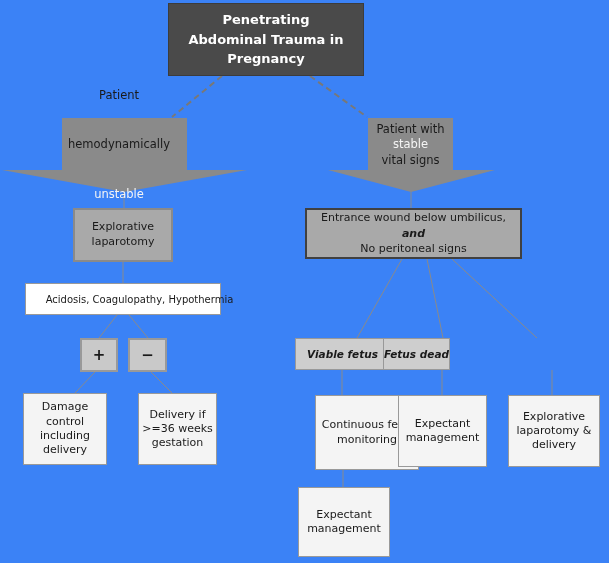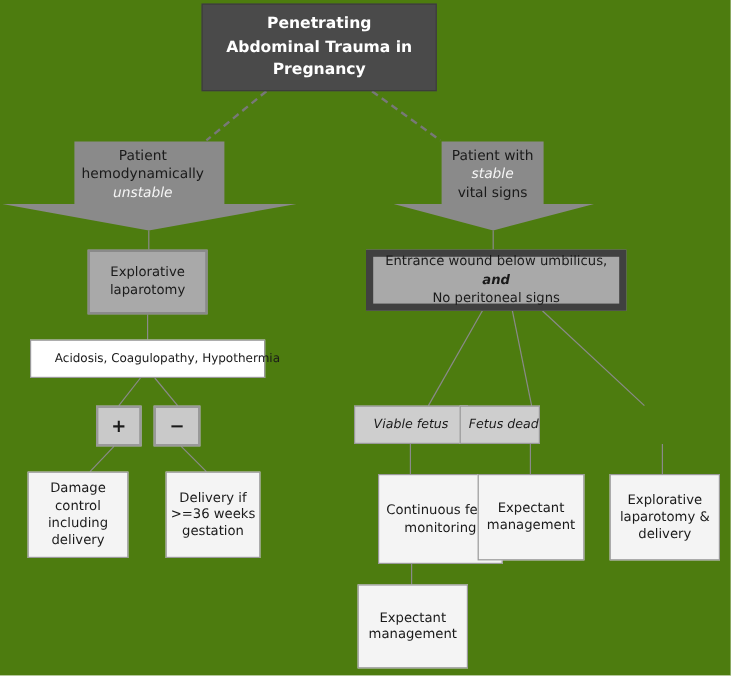--- a/index.html
+++ b/index.html
@@ -5,21 +5,21 @@
   html, body {
     margin: 0;
     padding: 0;
     background: #ffffff;
     font-family: "DejaVu Sans", "Liberation Sans", sans-serif;
   }
   .canvas {
     position: relative;
     width: 609px;
     height: 563px;
-    background: #4d7c0f;
+    background: #3b82f6;
     overflow: hidden;
   }
   svg.connectors {
     position: absolute;
     left: 0; top: 0;
     width: 609px; height: 563px;
   }
   .box {
     position: absolute;
     box-sizing: border-box;
@@ -45,35 +45,35 @@
     position: absolute;
     display: flex;
     flex-direction: column;
     align-items: center;
     justify-content: center;
     text-align: center;
     font-size: 11.5px;
     line-height: 1.35;
     color: #1a1a1a;
   }
-  .arrow-label .white-line { color: #f5f5f5; font-style: italic; }
-  .arrow-label-left { left: 62px; top: 120px; width: 114px; height: 50px; }
+  .arrow-label .white-line { color: #f5f5f5; }
+  .arrow-label-left { left: 62px; top: 120px; width: 114px; height: 50px; gap: 34px; }
   .arrow-label-right { left: 368px; top: 120px; width: 85px; height: 50px; }
 
   .mid-box {
     background: #a9a9a9;
     border: 2px solid #8a8a8a;
     font-size: 11px;
     line-height: 1.35;
   }
   .explorative-box { left: 73px; top: 208px; width: 100px; height: 54px; }
   .entrance-box {
     left: 305px; top: 208px; width: 217px; height: 51px;
     background: #a9a9a9;
-    border: 6px solid #404040;
+    border: 2px solid #404040;
     font-size: 11px;
     line-height: 1.4;
     flex-direction: column;
   }
   .entrance-box .and-line { font-weight: bold; font-style: italic; }
 
   .white-box {
     left: 25px; top: 283px; width: 196px; height: 32px;
     background: #ffffff;
     border: 1px solid #999999;
@@ -85,21 +85,21 @@
     border: 2px solid #999999;
     font-weight: bold;
     font-size: 15px;
   }
   .plus-box { left: 80px; top: 338px; width: 38px; height: 34px; }
   .minus-box { left: 128px; top: 338px; width: 39px; height: 34px; }
 
   .fetus-box {
     background: #cecece;
     border: 1px solid #999999;
-    font-weight: normal;
+    font-weight: bold;
     font-style: italic;
     font-size: 10.5px;
     top: 338px; height: 32px;
   }
   .viable-box { left: 295px; width: 95px; }
   .dead-box { left: 383px; width: 67px; justify-content: flex-end; }
   .distressed-box { left: 502px; width: 100px; }
 
   .leaf-box {
     background: #f4f4f4;

